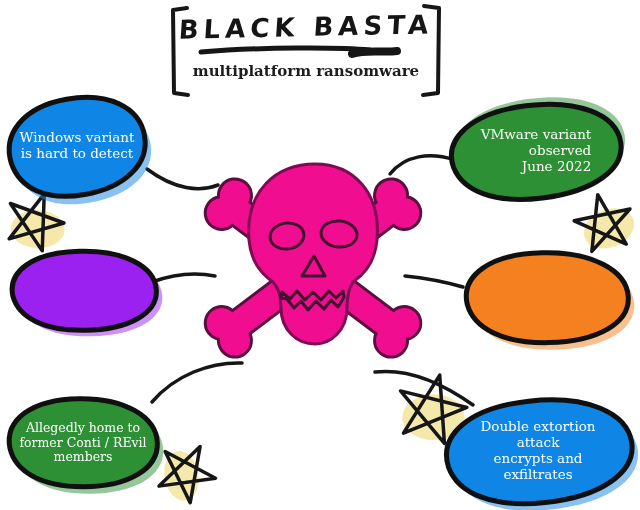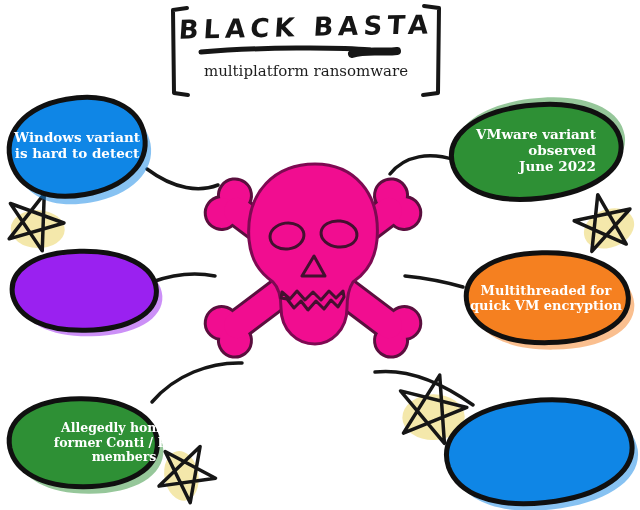--- a/index.html
+++ b/index.html
@@ -25,27 +25,27 @@
   .bone-stroke{stroke:#5a0f3e;stroke-width:6;}
   .bone-fill{stroke:none;}
   .skull-head{stroke:#7d0a52;stroke-width:3;stroke-linejoin:round;}
   .skull-feature{fill:none;stroke:#43102f;stroke-width:3;stroke-linejoin:round;stroke-linecap:round;}
 
   
   .title{position:absolute;left:170px;top:12px;width:272px;text-align:center;
          font-family:"DejaVu Sans",sans-serif;font-weight:900;font-size:26px;color:#151515;
          letter-spacing:5px;transform:rotate(-1.2deg) skewX(-5deg);white-space:nowrap;}
   .subtitle{position:absolute;left:170px;top:62px;width:272px;text-align:center;
-            font-weight:400;font-size:15px;color:#1d1d1d;}
+            font-weight:700;font-size:15px;color:#1d1d1d;}
   .bubble-label{position:absolute;display:flex;align-items:center;justify-content:center;
-                text-align:center;color:#ffffff;font-weight:700;font-size:13.5px;
+                text-align:center;color:#ffffff;font-weight:400;font-size:13.5px;
                 line-height:1.18;white-space:pre-line;pointer-events:none;}
   .bl-1{left:9px;  top:102px;width:136px;height:88px;}
   .bl-2{left:13px; top:253px;width:140px;height:76px;}
-  .bl-3{left:11px; top:399px;width:144px;height:88px;font-size:12.5px;margin-left:41px;}
+  .bl-3{left:11px; top:399px;width:144px;height:88px;font-size:12.5px;}
   .bl-4{left:453px;top:106px;width:166px;height:90px;text-align:right;}
   .bl-5{left:462px;top:256px;width:168px;height:84px;font-size:13px;}
   .bl-6{left:448px;top:398px;width:180px;height:106px;}
 </style>
 </head>
 <body>
 
 <div class="canvas">
 
   <svg class="scene" viewBox="0 0 640 510">
@@ -151,16 +151,18 @@
   <div class="subtitle">multiplatform ransomware</div>
 
   <div class="bubble-label bl-1">Windows variant
 is hard to detect</div>
   <div class="bubble-label bl-3">Allegedly home to
 former Conti / REvil
 members</div>
   <div class="bubble-label bl-4">VMware variant
 observed
 June 2022</div>
-  <div class="bubble-label bl-5">Multithreaded for
-quick VM encryption</div>
+  <div class="bubble-label bl-6">Double extortion
+attack
+encrypts and
+exfiltrates</div>
 
 </div>
 
 </body></html>

